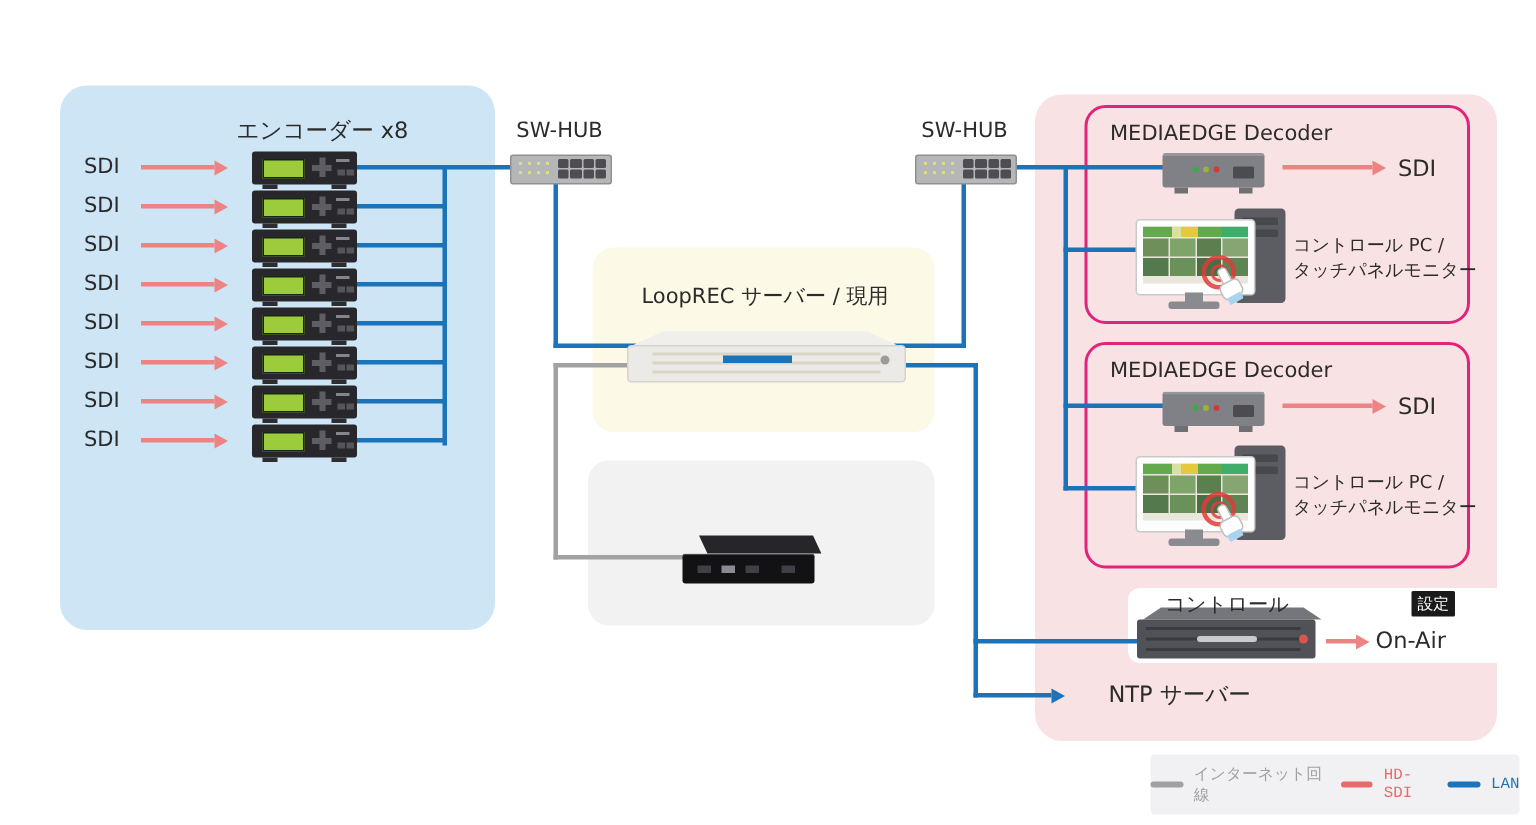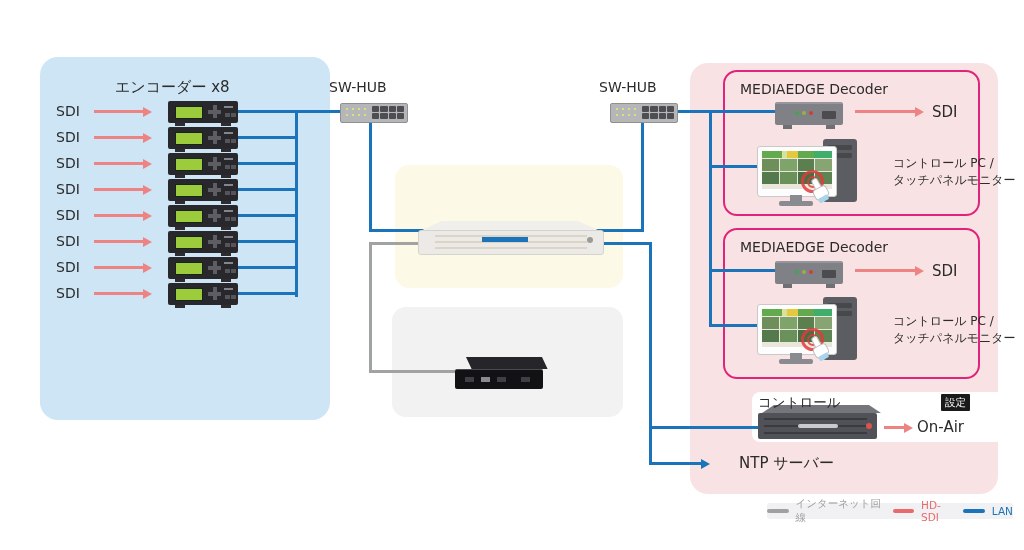--- a/index.html
+++ b/index.html
@@ -6,21 +6,21 @@
   #canvas{position:relative;width:1024px;height:550px;background:#ffffff;overflow:hidden;
           font-family:"DejaVu Sans","Liberation Sans",sans-serif;color:#2b2b2b;}
   .panel{position:absolute;border-radius:18px;}
   .panel-blue{background:#cde5f5;}
   .panel-yellow{background:#fcf9e6;border-radius:14px;}
   .panel-gray{background:#f2f2f2;border-radius:14px;}
   .panel-pink{background:#f9e2e3;}
   .me-box{position:absolute;border:2px solid #e0247c;border-radius:14px;}
   .white-box{position:absolute;background:#ffffff;border-radius:8px;}
   .txt{position:absolute;white-space:nowrap;}
-  .t-center{}
+  .t-center{text-align:center;}
   .line{position:absolute;background:#1b73b9;z-index:2;}
   .line.gray{background:#a1a2a2;}
   .arrow{position:absolute;height:3px;--c:#ee8383;background:var(--c);z-index:2;}
   .arrow::after{content:'';position:absolute;right:-9px;top:50%;transform:translateY(-50%);
     border-left:9px solid var(--c);border-top:5px solid transparent;border-bottom:5px solid transparent;}
   .arrow.blue{--c:#1b73b9;}
   .enc-dev{position:absolute;width:70px;height:22px;background:#28282c;border-radius:2px;z-index:3;}
   .enc-screen{position:absolute;left:7px;top:5px;width:26px;height:11px;background:#9ccb3b;border:1px solid #16251a;}
   .enc-dpad{position:absolute;left:40px;top:4px;width:13px;height:13px;}
   .enc-dpad::before{content:'';position:absolute;left:4.5px;top:0;width:4px;height:13px;background:#5d5d63;}
@@ -82,40 +82,41 @@
   .cuff{position:absolute;left:4px;top:20px;width:10px;height:5px;background:#a8d4ee;border-radius:1px;}
   
   .bc-top{position:absolute;width:95px;height:0;border-bottom:8px solid #75767b;
     border-left:12px solid transparent;border-right:12px solid transparent;z-index:3;}
   .bc-front{position:absolute;width:119px;height:26px;background:#515257;border-radius:2px;z-index:3;}
   .bc-groove{position:absolute;left:6px;right:10px;height:2px;background:#3a3b3f;}
   .bc-stripe{position:absolute;left:40px;top:11px;width:40px;height:4px;background:#c9cacd;border-radius:2px;}
   .bc-led{position:absolute;right:5px;top:10px;width:6px;height:6px;border-radius:50%;background:#d9544f;}
   .badge{position:absolute;background:#1a1a1a;color:#fff;font-size:10.5px;padding:1.5px 4px;border-radius:1px;z-index:4;}
   
-  .legend{position:absolute;left:767px;top:503px;width:246px;height:16px;background:#f1f1f3;border-radius:3px;
-    display:flex;align-items:center;justify-content:center;gap:7px;z-index:4;}
+  .legend{position:absolute;left:767px;top:503px;width:246px;height:40px;background:#f1f1f3;border-radius:3px;
+    display:flex;align-items:center;justify-content:center;gap:7px;z-index:4;font-family:Liberation Mono, monospace;}
   .legend .dash{width:23px;height:4px;border-radius:2px;}
   .legend .lbl{font-size:10.5px;}
-  .fs15{font-size:15px;} .fs14{font-size:14px;} .fs13{font-size:13.5px;} .fs12{font-size:12px;line-height:1.4;white-space:pre-line;margin-left:31px;}
+  .fs15{font-size:15px;} .fs14{font-size:14px;} .fs13{font-size:13.5px;} .fs12{font-size:12px;line-height:1.4;white-space:pre-line;}
   .w500{font-weight:500;}
 </style>
 </head>
 <body>
 
 <div id="canvas">
 
   <div class="panel panel-blue" style="left:40px;top:57px;width:290px;height:363px;"></div>
   <div class="panel panel-yellow" style="left:395px;top:165px;width:228px;height:123px;"></div>
   <div class="panel panel-gray" style="left:392px;top:307px;width:231px;height:110px;"></div>
   <div class="panel panel-pink" style="left:690px;top:63px;width:308px;height:431px;"></div>
 
   <div class="txt t-center fs15 w500" style="left:115px;top:78px;width:200px;">エンコーダー x8</div>
   <div class="txt t-center fs14 w500" style="left:329px;top:79px;width:88px;">SW-HUB</div>
   <div class="txt t-center fs14 w500" style="left:599px;top:79px;width:88px;">SW-HUB</div>
+  <div class="txt t-center fs14 w500" style="left:400px;top:189px;width:220px;">LoopREC サーバー / 現用</div>
 
   <div>
       <div>
         <span class="txt fs14 w500" style="left:56px;top:103px;">SDI</span>
         <div class="arrow" style="left:94px;top:110px;width:49px;"></div>
         <div class="line" style="left:236px;top:110px;width:62px;height:3px;"></div>
         <div class="enc-dev" style="left:168px;top:101px;">
           <div class="enc-screen"></div>
           <div class="enc-dpad"></div>
           <div class="enc-btn" style="left:57px;"></div>

